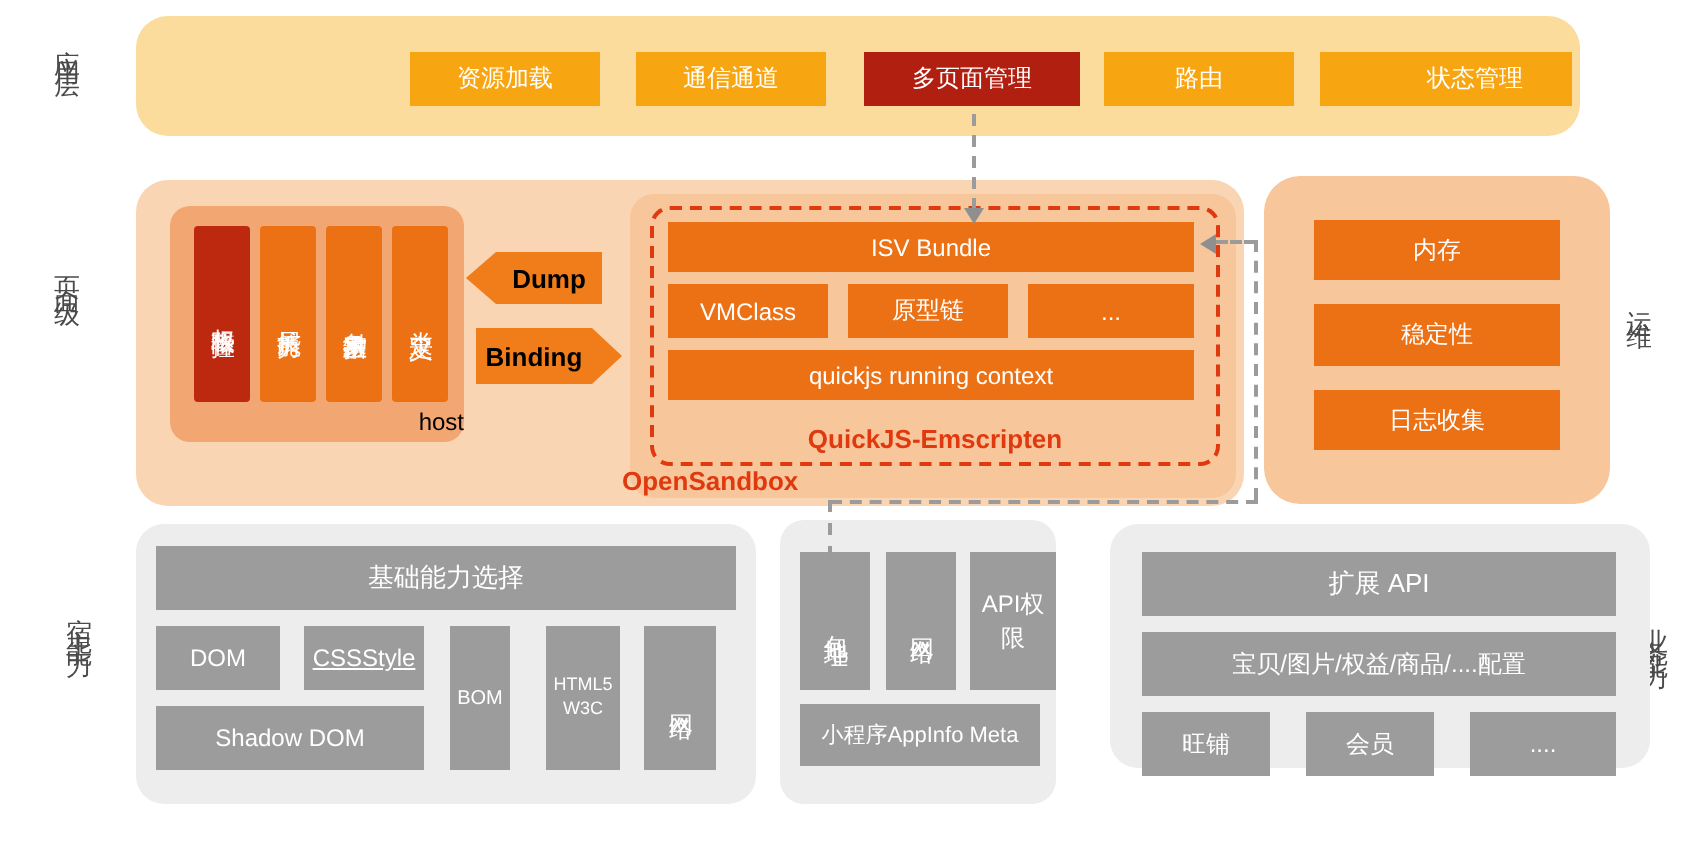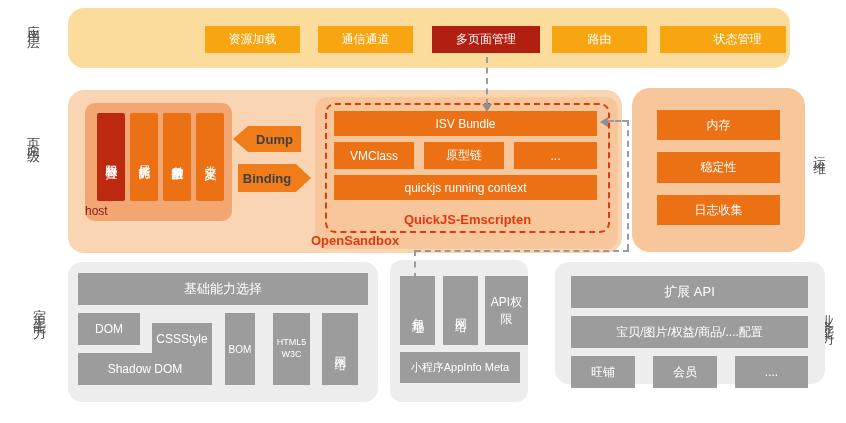--- a/index.html
+++ b/index.html
@@ -28,21 +28,21 @@
   .tri{position:absolute;width:0;height:0;z-index:6;}
   .tri-down{border-left:5px solid transparent;border-right:5px solid transparent;
             border-top:8px solid #8F8F8F;}
   .tri-left{border-top:5px solid transparent;border-bottom:5px solid transparent;
             border-right:8px solid #8F8F8F;}
   .flow-arrow{position:absolute;display:flex;align-items:center;z-index:3;}
   .flow-head-left{width:0;height:0;border-top:13px solid transparent;
                   border-bottom:13px solid transparent;border-right:15px solid #F07D1A;}
   .flow-head-right{width:0;height:0;border-top:14px solid transparent;
                    border-bottom:14px solid transparent;border-left:15px solid #F07D1A;}
-  .flow-body{background:#F07D1A;color:#404040;font-weight:bold;font-size:13px;
+  .flow-body{background:#F07D1A;color:#000000;font-weight:bold;font-size:13px;
              display:flex;align-items:center;justify-content:center;}
   .api-wrap{word-break:break-all;line-height:1.35;padding:0 4px;}
   .small-wrap{font-size:9px;line-height:1.3;}
 </style>
 </head>
 <body>
 
 <div class="canvas">
 
   <div class="side-label" style="left:24px;top:14px;">应用层</div>
@@ -59,21 +59,21 @@
     <div class="box amber" style="left:592px;top:18px;width:97px;height:27px;padding-left:29px;">状态管理</div>
   </div>
 
   <div class="container" style="left:68px;top:90px;width:554px;height:163px;background:#FAD5B3;">
 
     <div class="abs" style="left:17px;top:13px;width:147px;height:118px;background:#F2A672;border-radius:10px;">
       <div class="host-col darkred" style="left:12px;top:10px;width:28px;height:88px;">权限管控</div>
       <div class="host-col orange" style="left:45px;top:10px;width:28px;height:88px;">扩展能力</div>
       <div class="host-col orange" style="left:78px;top:10px;width:28px;height:88px;letter-spacing:0;">宿主对象维护</div>
       <div class="host-col orange" style="left:111px;top:10px;width:28px;height:88px;">类定义</div>
-      <div class="abs" style="left:0;bottom:3px;width:100%;text-align:left;color:#7f1d1d;font-size:12px;">host</div>
+      <div class="abs" style="left:0;bottom:3px;width:100%;text-align:right;color:#000000;font-size:12px;">host</div>
     </div>
 
     <div class="flow-arrow" style="left:165px;top:36px;">
       <div class="flow-head-left"></div>
       <div class="flow-body" style="width:53px;height:26px;">Dump</div>
     </div>
 
     <div class="flow-arrow" style="left:170px;top:74px;">
       <div class="flow-body" style="width:58px;height:28px;">Binding</div>
       <div class="flow-head-right"></div>
@@ -94,21 +94,21 @@
 
   <div class="container" style="left:632px;top:88px;width:173px;height:164px;background:#F7C69B;border-radius:18px;">
     <div class="box orange" style="left:25px;top:22px;width:123px;height:30px;">内存</div>
     <div class="box orange" style="left:25px;top:64px;width:123px;height:31px;">稳定性</div>
     <div class="box orange" style="left:25px;top:107px;width:123px;height:30px;">日志收集</div>
   </div>
 
   <div class="container" style="left:68px;top:262px;width:310px;height:140px;background:#EDEDED;border-radius:14px;">
     <div class="box graybox" style="left:10px;top:11px;width:290px;height:32px;font-size:13px;">基础能力选择</div>
     <div class="box graybox" style="left:10px;top:51px;width:62px;height:32px;">DOM</div>
-    <div class="box graybox" style="left:84px;top:61px;width:60px;height:32px;">CSSStyle</div>
+    <div class="box graybox" style="left:84px;top:51px;width:60px;height:32px;text-decoration:underline;">CSSStyle</div>
     <div class="box graybox" style="left:10px;top:91px;width:134px;height:32px;">Shadow DOM</div>
     <div class="box graybox" style="left:157px;top:51px;width:30px;height:72px;font-size:10px;">BOM</div>
     <div class="box graybox small-wrap" style="left:205px;top:51px;width:37px;height:72px;">HTML5 W3C</div>
     <div class="box graybox vtext" style="left:254px;top:51px;width:36px;height:72px;">网络</div>
   </div>
 
   <div class="container" style="left:390px;top:260px;width:138px;height:142px;background:#EDEDED;border-radius:12px;">
     <div class="box graybox vtext" style="left:10px;top:16px;width:35px;height:69px;">包地址</div>
     <div class="box graybox vtext" style="left:53px;top:16px;width:35px;height:69px;">网络</div>
     <div class="box graybox api-wrap" style="left:95px;top:16px;width:35px;height:69px;">API权限</div>

